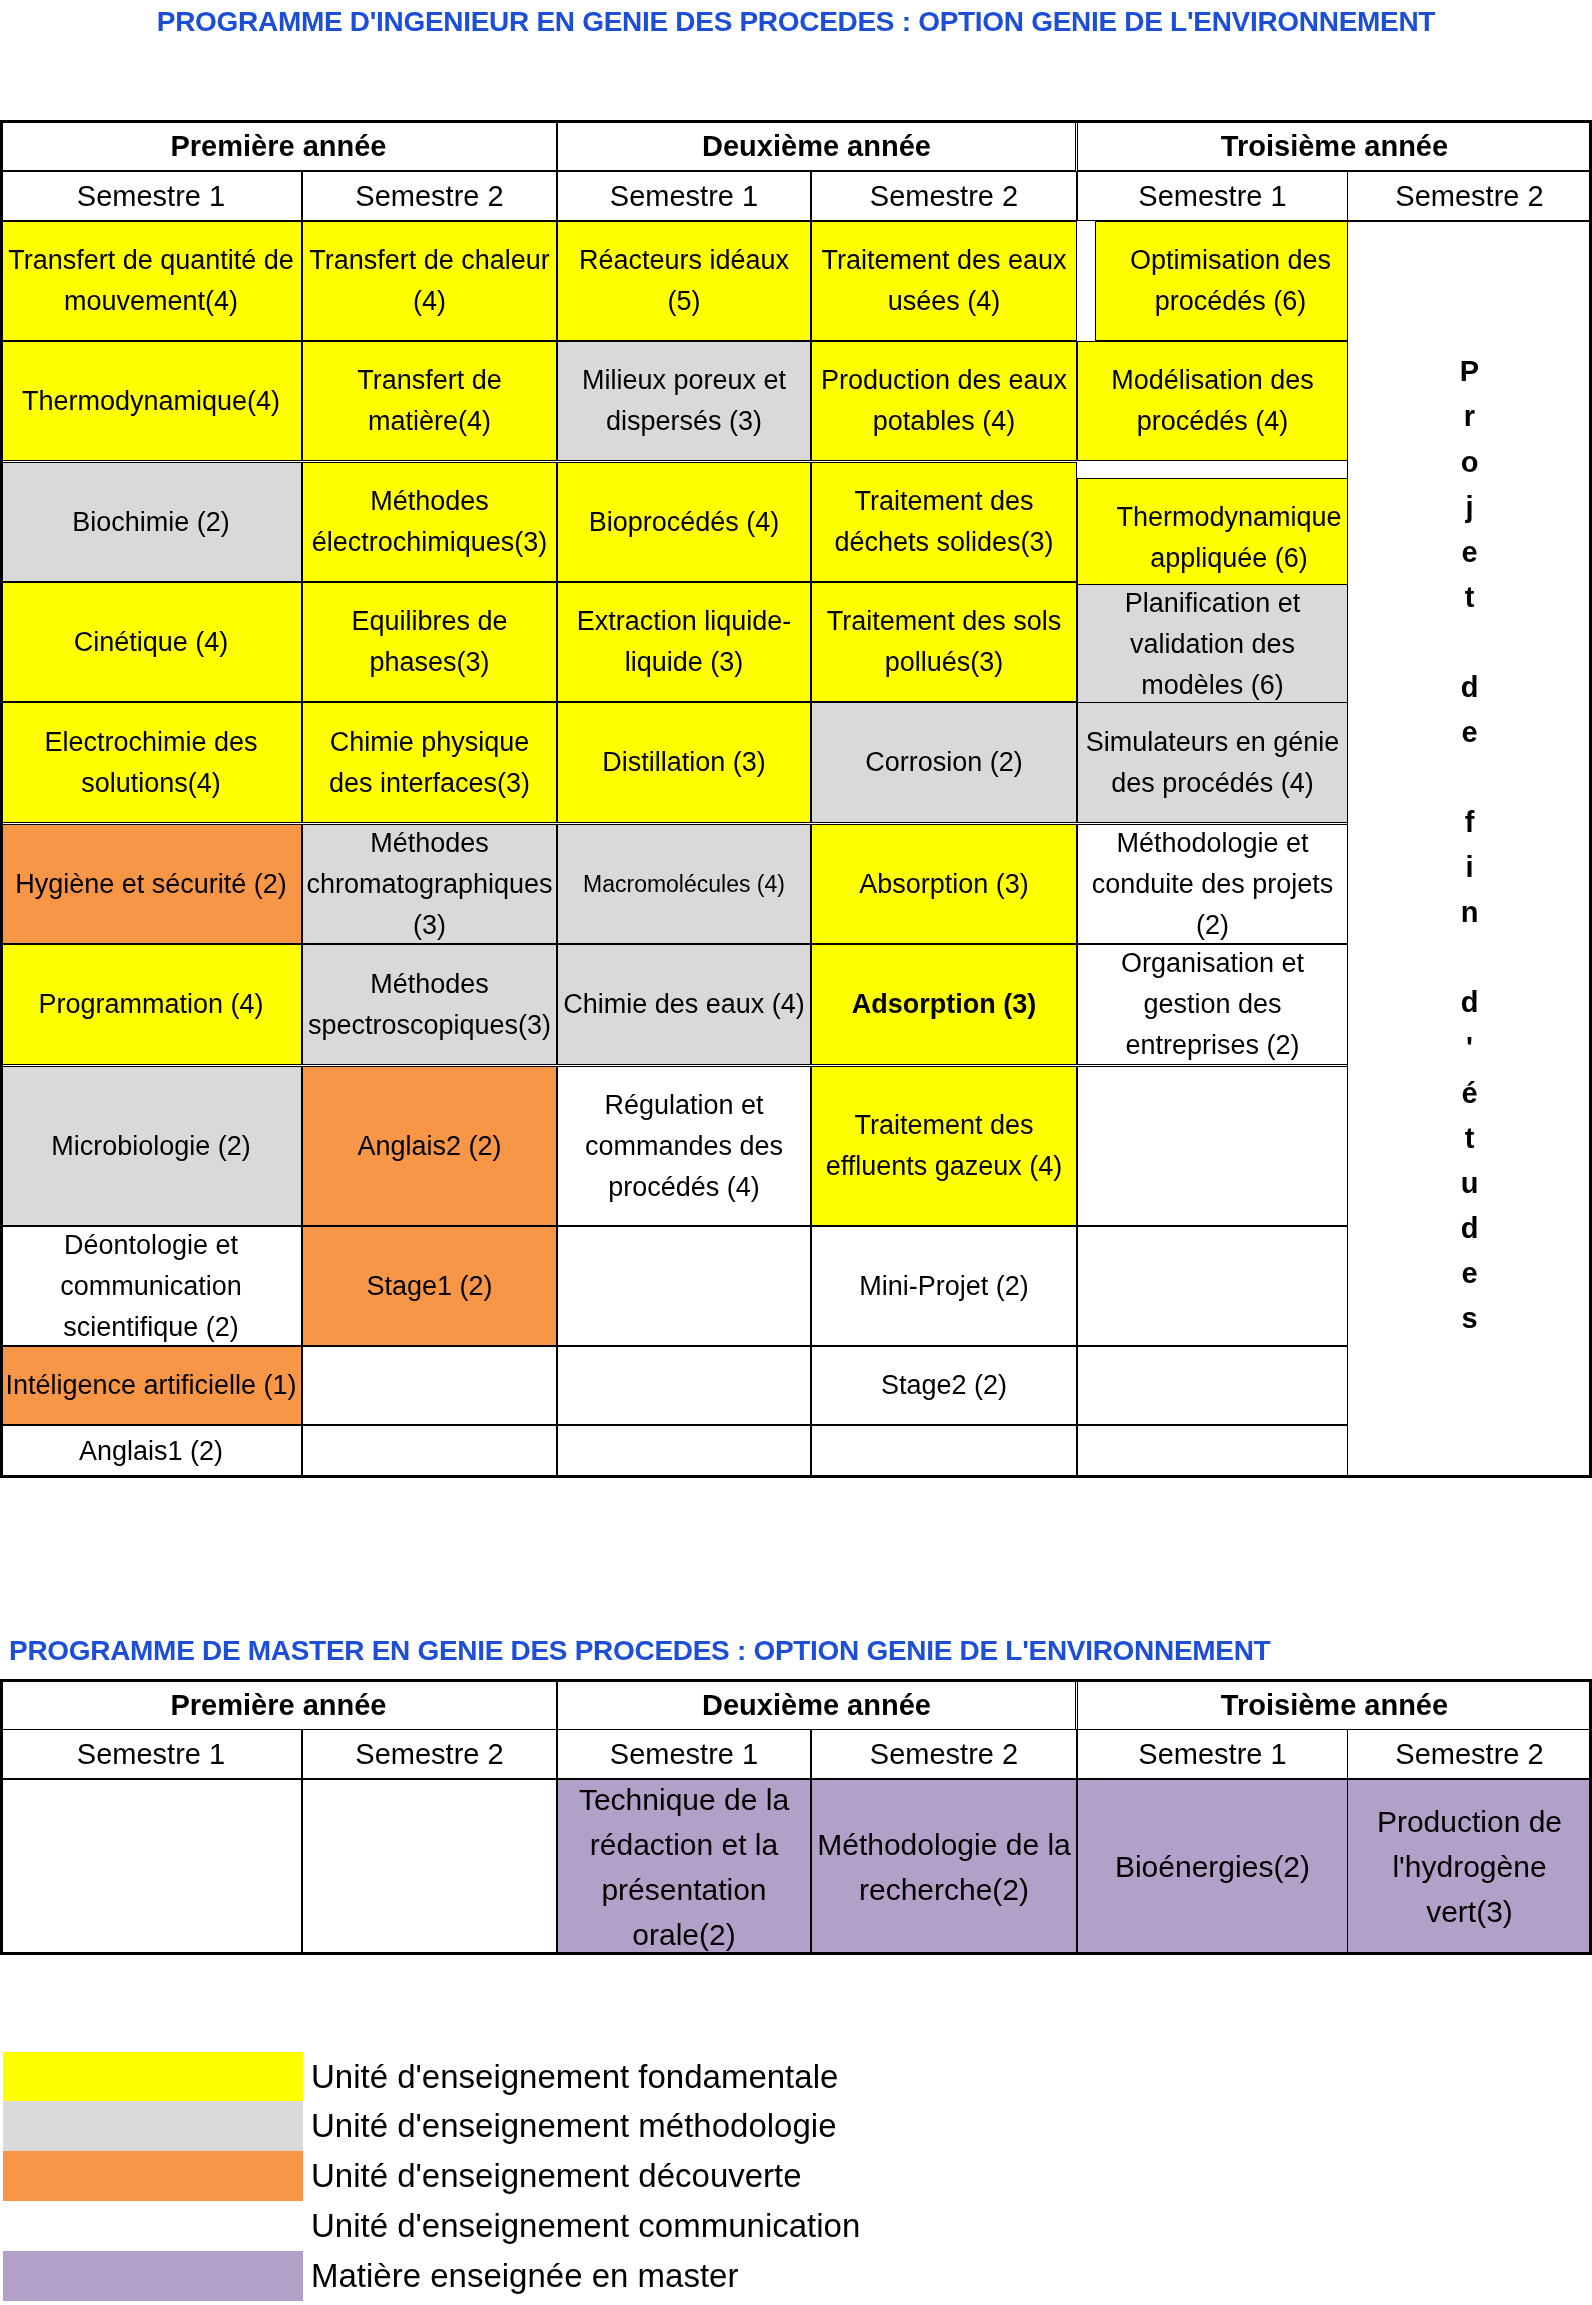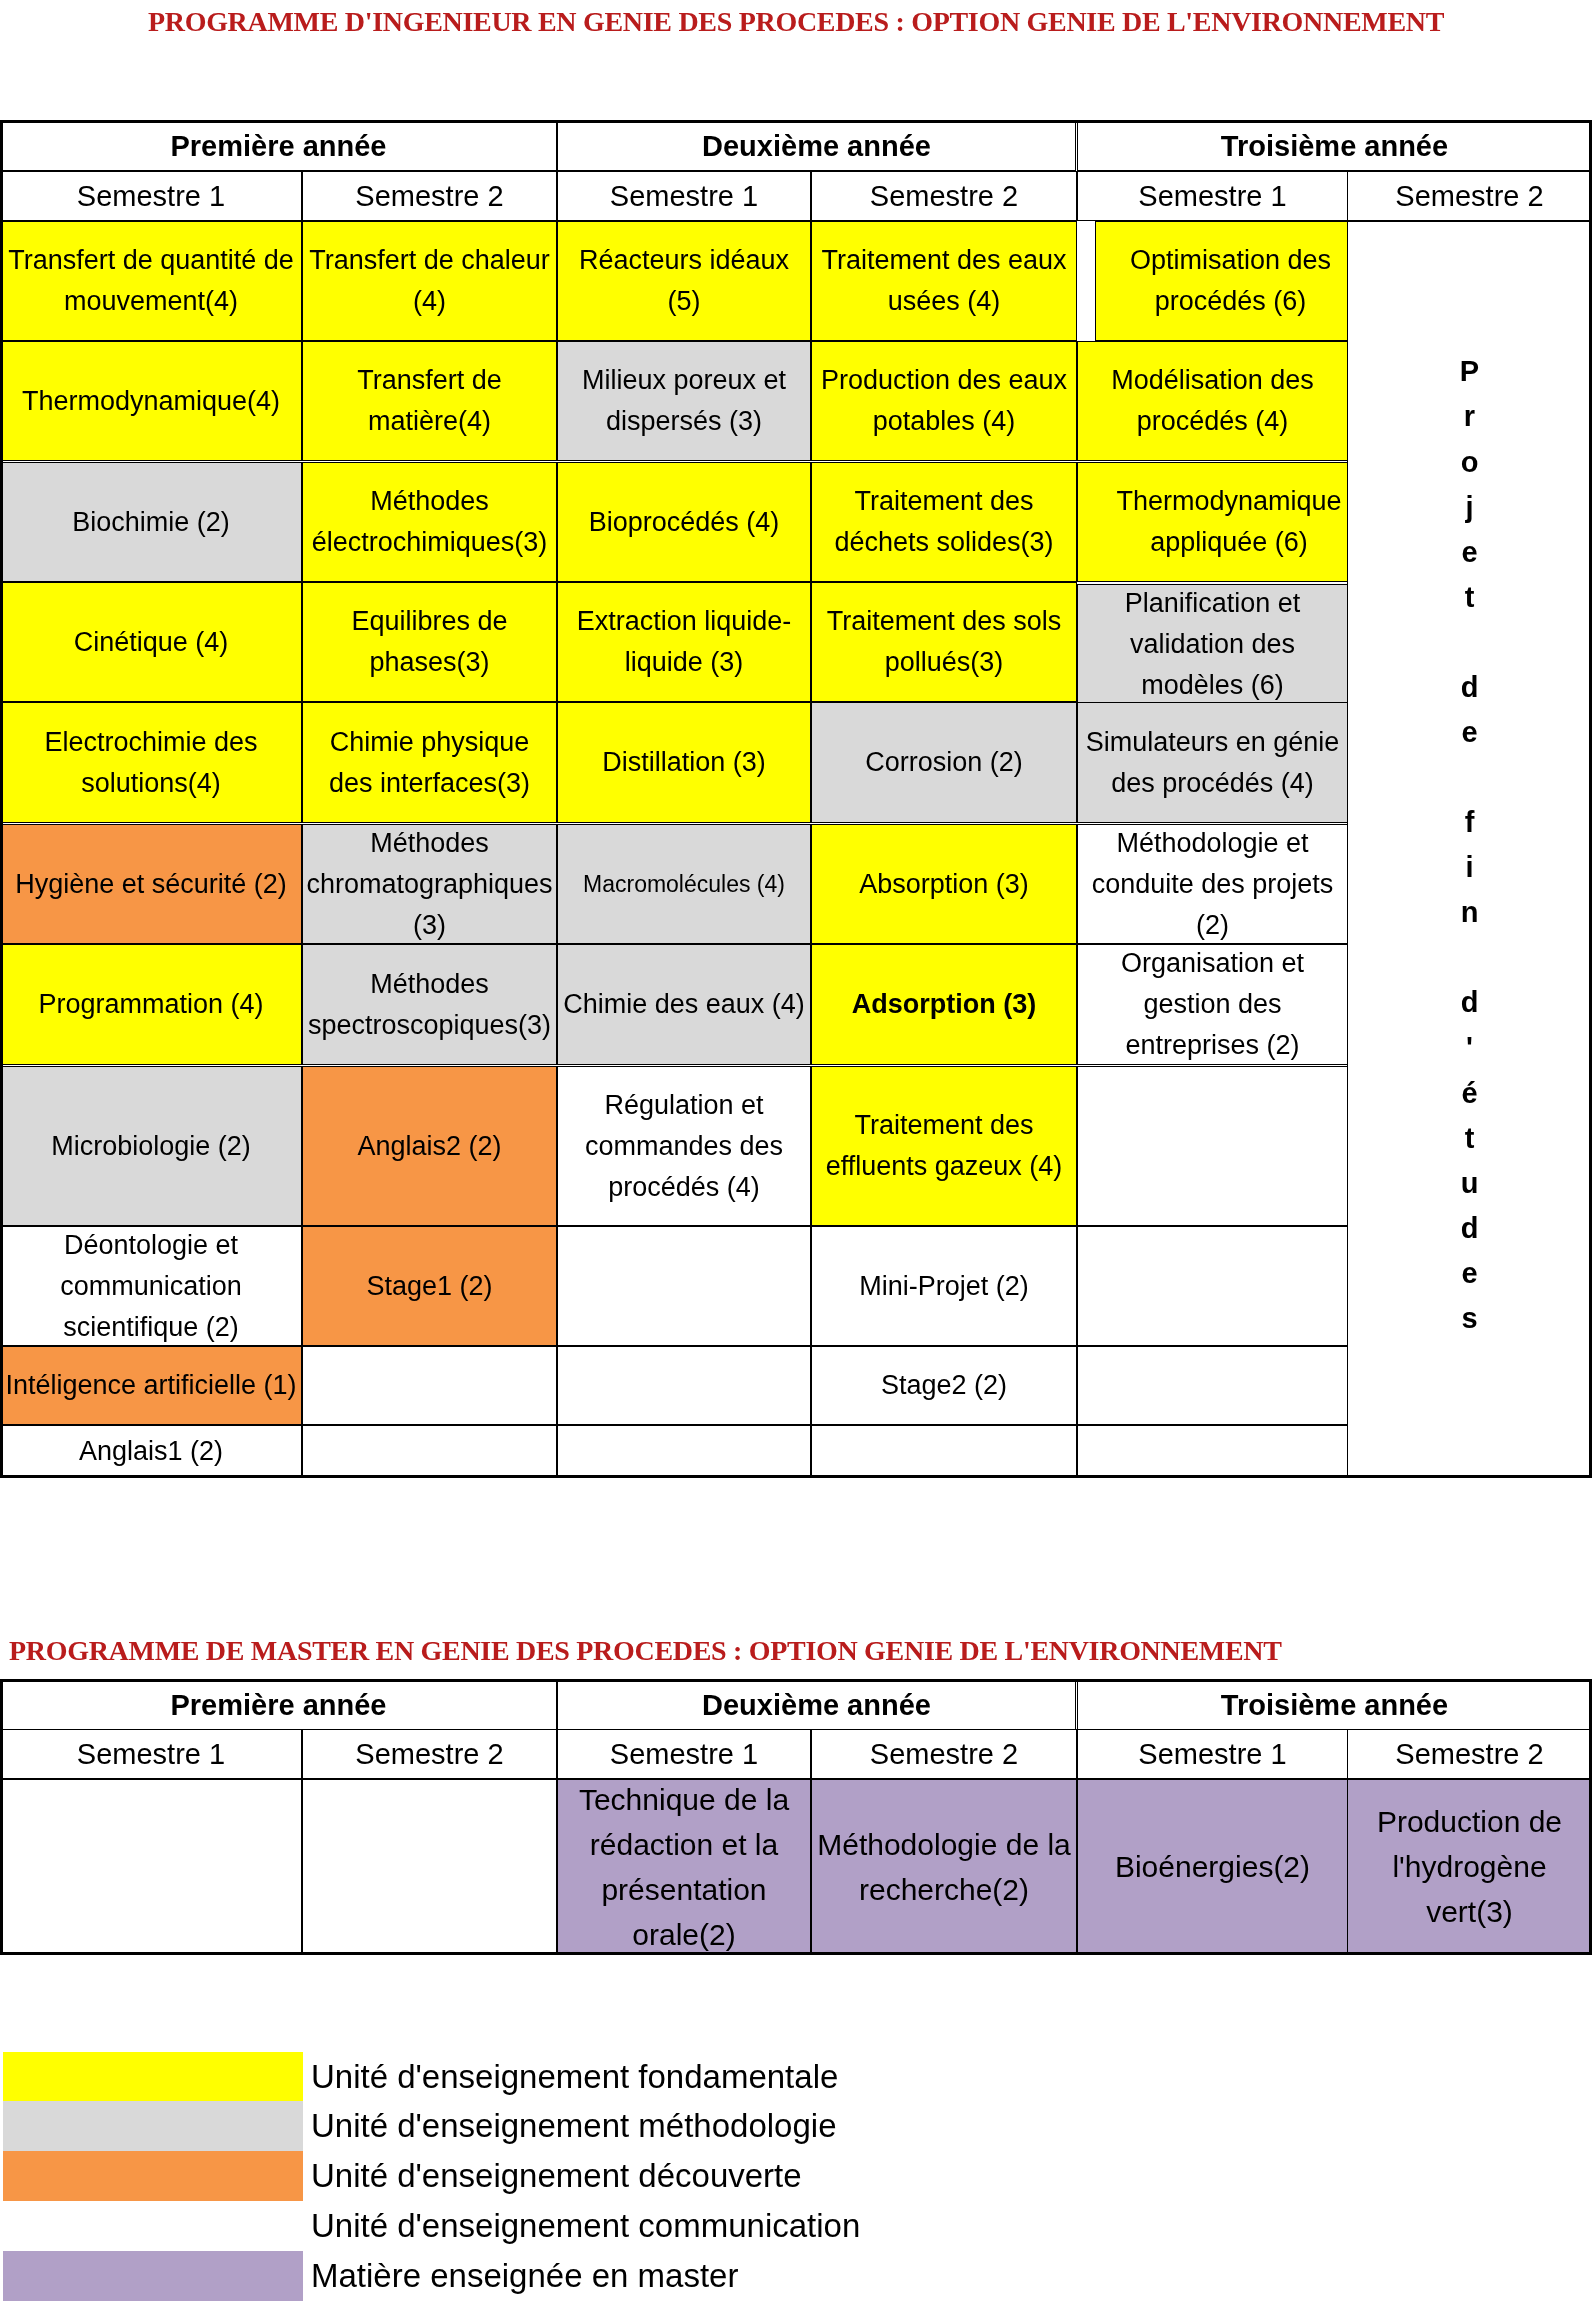--- a/index.html
+++ b/index.html
@@ -1,19 +1,19 @@
 <!DOCTYPE html>
 <html><head>
 <meta charset="utf-8">
 <style>
   html, body { margin:0; padding:0; background:#ffffff; }
   body { width:1592px; height:2305px; position:relative; overflow:hidden;
          font-family: "Liberation Sans", "DejaVu Sans", sans-serif; color:#000; }
-  .title { position:absolute; font-weight:bold; font-size:28px; color:#b91c1c;
-           white-space:nowrap; letter-spacing:-0.3px;font-family:Liberation Serif, serif; }
+  .title { position:absolute; font-weight:bold; font-size:28px; color:#1d4ed8;
+           white-space:nowrap; letter-spacing:-0.3px; }
   .grid { position:absolute; left:0; top:0; }
   .cell { position:absolute; box-sizing:border-box; border:1.5px solid #000;
           display:flex; align-items:center; justify-content:center; text-align:center;
           font-size:27px; line-height:41px; padding:0 3px; overflow:hidden; }
   .hdr-year { font-weight:bold; font-size:29px; }
   .hdr-sem { font-size:29px; }
   .c-fond { background:#FFFF00; }
   .c-meth { background:#D9D9D9; }
   .c-dec  { background:#F79646; }
   .c-tran { background:#FFFFFF; }
@@ -87,21 +87,21 @@
       <div class="cell c-fond" style="left: 811px; top: 582px; width: 266px; height: 120px;">Traitement des sols pollués(3)</div>
       <div class="cell c-meth" style="left: 811px; top: 702px; width: 266px; height: 121px;">Corrosion (2)</div>
       <div class="cell c-fond" style="left: 811px; top: 824px; width: 266px; height: 120px;">Absorption (3)</div>
       <div class="cell c-fond" style="left: 811px; top: 944px; width: 266px; height: 121px; font-weight: bold;">Adsorption (3)</div>
       <div class="cell c-fond" style="left: 811px; top: 1066px; width: 266px; height: 160px;">Traitement des effluents gazeux (4)</div>
       <div class="cell c-tran" style="left: 811px; top: 1226px; width: 266px; height: 120px;">Mini-Projet (2)</div>
       <div class="cell c-tran" style="left: 811px; top: 1346px; width: 266px; height: 79px;">Stage2 (2)</div>
       <div class="cell c-tran" style="left: 811px; top: 1425px; width: 266px; height: 53px;"></div>
       <div class="cell c-fond" style="left: 1095px; top: 221px; width: 271px; height: 120px;">Optimisation des procédés (6)</div>
       <div class="cell c-fond" style="left: 1077px; top: 341px; width: 271px; height: 120px;">Modélisation des procédés (4)</div>
-      <div class="cell c-fond" style="left: 1077px; top: 462px; width: 304px; height: 120px;">Thermodynamique appliquée (6)</div>
+      <div class="cell c-fond" style="left: 1077px; top: 478px; width: 304px; height: 120px;">Thermodynamique appliquée (6)</div>
       <div class="cell c-meth" style="left: 1077px; top: 584px; width: 271px; height: 120px;">Planification et validation des modèles (6)</div>
       <div class="cell c-meth" style="left: 1077px; top: 702px; width: 271px; height: 121px;">Simulateurs en génie des procédés (4)</div>
       <div class="cell c-tran" style="left: 1077px; top: 824px; width: 271px; height: 120px;">Méthodologie et conduite des projets (2)</div>
       <div class="cell c-tran" style="left: 1077px; top: 944px; width: 271px; height: 121px;">Organisation et gestion des entreprises (2)</div>
       <div class="cell c-tran" style="left: 1077px; top: 1066px; width: 271px; height: 160px;"></div>
       <div class="cell c-tran" style="left: 1077px; top: 1226px; width: 271px; height: 120px;"></div>
       <div class="cell c-tran" style="left: 1077px; top: 1346px; width: 271px; height: 79px;"></div>
       <div class="cell c-tran" style="left: 1077px; top: 1425px; width: 271px; height: 53px;"></div>
     </div>
 

